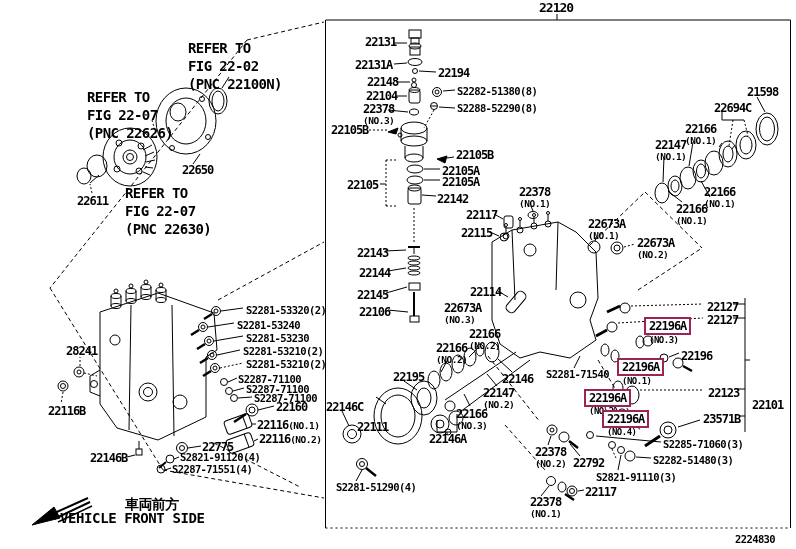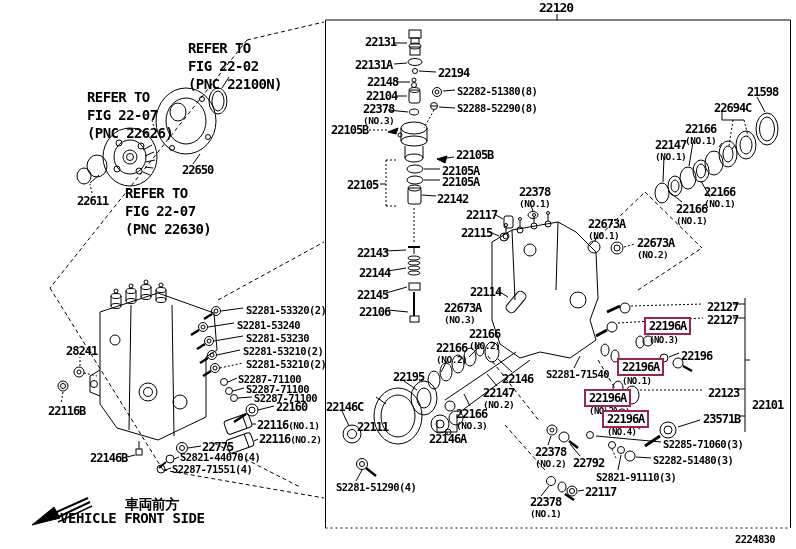--- a/index.html
+++ b/index.html
@@ -464,21 +464,21 @@
       <div class="lbl sm" style="left: 246px; top: 333px;">S2281-53230</div>
       <div class="lbl sm" style="left: 243px; top: 346px;">S2281-53210(2)</div>
       <div class="lbl sm" style="left: 246px; top: 359px;">S2281-53210(2)</div>
       <div class="lbl sm" style="left: 238px; top: 374px;">S2287-71100</div>
       <div class="lbl sm" style="left: 246px; top: 384px;">S2287-71100</div>
       <div class="lbl sm" style="left: 254px; top: 393px;">S2287-71100</div>
       <div class="lbl" style="left: 276px; top: 401px;">22160</div>
       <div class="lbl" style="left: 257px; top: 419px;">22116<span class="subin">(NO.1)</span></div>
       <div class="lbl" style="left: 259px; top: 433px;">22116<span class="subin">(NO.2)</span></div>
       <div class="lbl" style="left: 202px; top: 441px;">22775</div>
-      <div class="lbl sm" style="left: 180px; top: 452px;">S2821-44070(4)</div>
+      <div class="lbl sm" style="left: 180px; top: 452px;">S2821-91120(4)</div>
       <div class="lbl sm" style="left: 172px; top: 464px;">S2287-71551(4)</div>
       <div class="lbl" style="left: 535px; top: 446px;">22378<span class="sub">(NO.2)</span></div>
       <div class="lbl" style="left: 573px; top: 457px;">22792</div>
       <div class="lbl sm" style="left: 663px; top: 439px;">S2285-71060(3)</div>
       <div class="lbl sm" style="left: 653px; top: 455px;">S2282-51480(3)</div>
       <div class="lbl sm" style="left: 596px; top: 472px;">S2821-91110(3)</div>
       <div class="lbl" style="left: 585px; top: 486px;">22117</div>
       <div class="lbl" style="left: 530px; top: 496px;">22378<span class="sub">(NO.1)</span></div>
       <div class="lbl" style="left: 182px; top: 164px;">22650</div>
       <div class="lbl" style="left: 77px; top: 195px;">22611</div>

